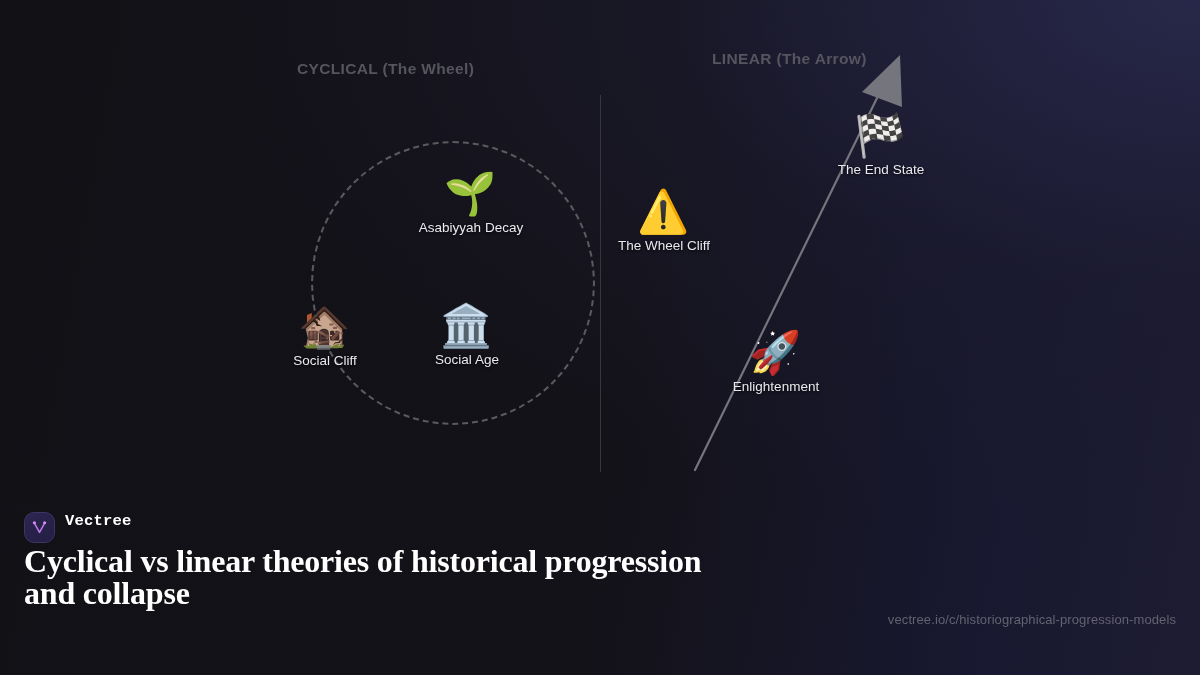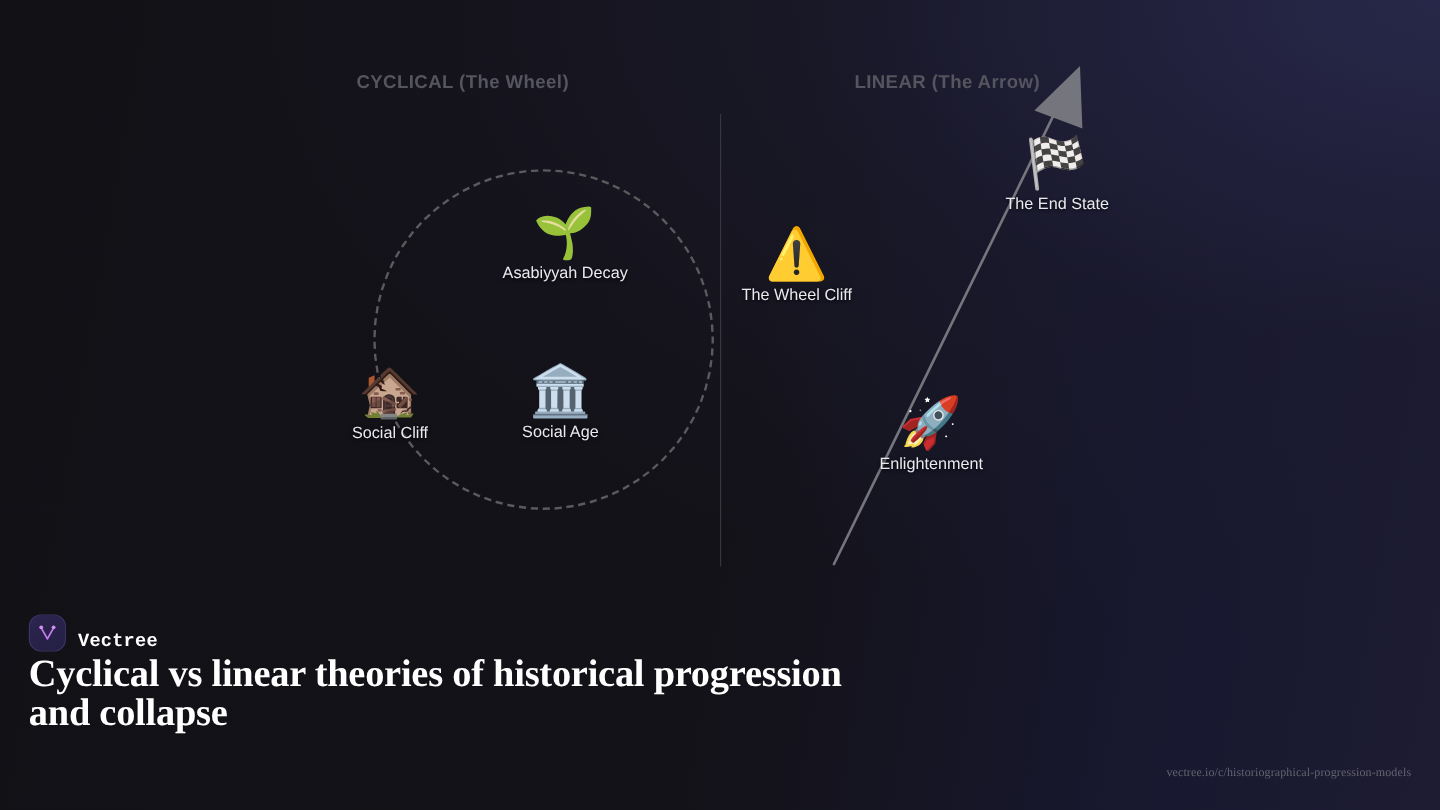--- a/index.html
+++ b/index.html
@@ -29,21 +29,21 @@
 
   .panel-title {
     position: absolute;
     font-size: 15.5px;
     font-weight: bold;
     letter-spacing: 0.35px;
     color: #55555f;
     white-space: nowrap;
   }
   #title-cyclical { left: 297px; top: 60px; }
-  #title-linear   { left: 712px; top: 60px; }
+  #title-linear   { left: 712px; top: 50px; }
 
   #divider {
     position: absolute;
     left: 600px;
     top: 95px;
     width: 1px;
     height: 377px;
     background: #36363f;
   }
 
@@ -96,21 +96,21 @@
     left: 0;
     top: 490px;
     width: 1200px;
     height: 185px;
   }
   #brand {
     position: absolute;
     left: 24px;
     top: 22px;
     display: flex;
-    align-items: flex-end;
+    align-items: flex-start;
     gap: 10px;
   }
   #logo-badge {
     width: 31px;
     height: 31px;
     border-radius: 10px;
     background: linear-gradient(150deg, #2c2550 0%, #241f44 100%);
     border: 1px solid #3d3466;
     display: flex;
     align-items: center;
@@ -134,25 +134,24 @@
     font-weight: bold;
     font-size: 32px;
     line-height: 32px;
     color: #ffffff;
     letter-spacing: -0.2px;
   }
   #url {
     position: absolute;
     right: 24px;
     top: 122px;
-    font-family: Liberation Serif, serif;
-    font-size: 10px;
+    font-family: Liberation Sans, sans-serif;
+    font-size: 13px;
     color: #63636e;
     letter-spacing: 0.1px;
-    margin-top: 27px;
   }
 </style>
 </head>
 <body>
 
 <div id="canvas">
 
   <div id="stage">
 
     <div id="title-cyclical" class="panel-title">CYCLICAL (The Wheel)</div>

